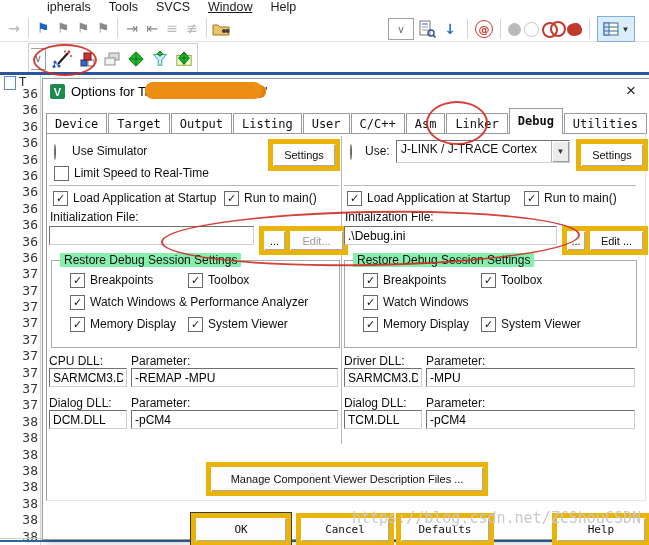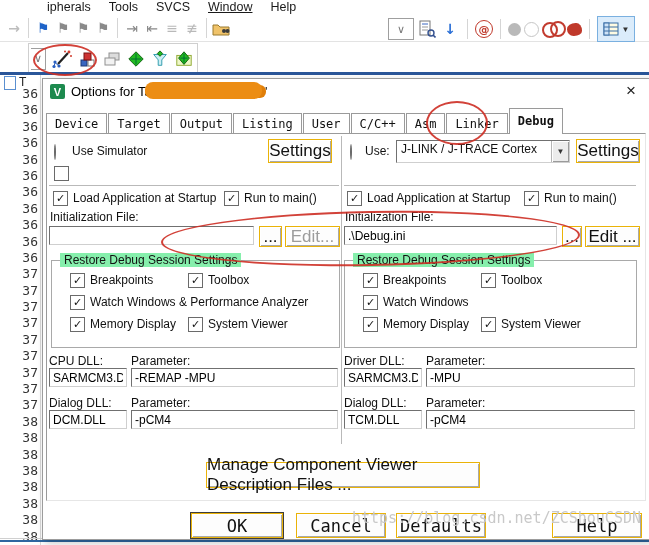--- a/index.html
+++ b/index.html
@@ -52,22 +52,22 @@
   .tab{font-family:"DejaVu Sans Mono",monospace;font-size:12px;height:20px;line-height:20px;
        padding:0 8px;border:1px solid #9a9a9a;border-bottom:none;background:#fff;margin-right:1px;color:#111;}
   .tab.active{height:25px;line-height:24px;font-weight:bold;position:relative;z-index:3;}
   
   .panel{left:3px;top:54px;width:598px;height:366px;background:#fff;border:1px solid;
          border-color:#9a9a9a #e6e6e6 #e6e6e6 #9a9a9a;}
   .vdivide{left:294px;top:2px;width:1px;height:308px;background:#b9b9b9;}
   .hline{height:1px;background:#b9b9b9;}
 
   
-  .b3d{background:#fdfdfd;border:1px solid #eab308;box-shadow:inset 1px 1px 0 #fff,inset -1px -1px 0 #a9a9a9;
-       display:flex;align-items:center;justify-content:center;font-size:17px;color:#111;cursor:pointer;}
+  .b3d{background:#fdfdfd;border:5px solid #eab308;box-shadow:inset 1px 1px 0 #fff,inset -1px -1px 0 #a9a9a9;
+       display:flex;align-items:center;justify-content:center;font-size:11px;color:#111;cursor:pointer;}
   .b3d.defbtn{box-shadow:0 0 0 1px #3c3c3c,inset 1px 1px 0 #fff,inset -1px -1px 0 #a9a9a9;}
   .b3d.disabled{color:#9c9c9c;}
   .inp{background:#fff;border:1px solid;border-color:#707070 #cfcfcf #cfcfcf #707070;
        font-family:"Liberation Sans",sans-serif;font-size:12px;padding:0 3px;box-sizing:border-box;}
   .cb{display:flex;align-items:flex-start;gap:5px;cursor:pointer;}
   .box{width:13px;height:13px;flex:0 0 auto;background:#fff;border:1px solid #6a6a6a;
        display:flex;align-items:center;justify-content:center;font-size:11px;font-weight:bold;color:#111;
        font-family:"DejaVu Sans",sans-serif;}
   .box.off{color:transparent;}
   .radio{width:12px;height:12px;flex:0 0 auto;border:1px solid #6a6a6a;border-radius:50%;background:#fff;position:relative;cursor:pointer;}
@@ -258,32 +258,34 @@
     <div class="abs tabbar">
         <div class="tab">Device</div>
         <div class="tab">Target</div>
         <div class="tab">Output</div>
         <div class="tab">Listing</div>
         <div class="tab">User</div>
         <div class="tab">C/C++</div>
         <div class="tab">Asm</div>
         <div class="tab">Linker</div>
         <div class="tab active">Debug</div>
+        <div class="tab">Utilities</div>
       </div>
 
     <div class="abs panel">
       <div class="abs vdivide"></div>
 
       
       <span class="abs radio" style="left:7px;top:11px"></span>
       <span class="abs lbl" style="left:25px;top:10px">Use Simulator</span>
       <div class="abs b3d" style="left:221px;top:5px;width:62px;height:22px">Settings</div>
 
       <div class="abs cb" style="left:7px;top:32px">
         <span class="box off">✓</span>
+        <span class="lbl">Limit Speed to Real-Time</span>
       </div>
 
       <div class="abs hline" style="left:2px;top:51px;width:290px"></div>
 
       <div class="abs cb" style="left:6px;top:57px">
         <span class="box">✓</span>
         <span class="lbl">Load Application at Startup</span>
       </div>
       <div class="abs cb" style="left:177px;top:57px">
         <span class="box">✓</span>

